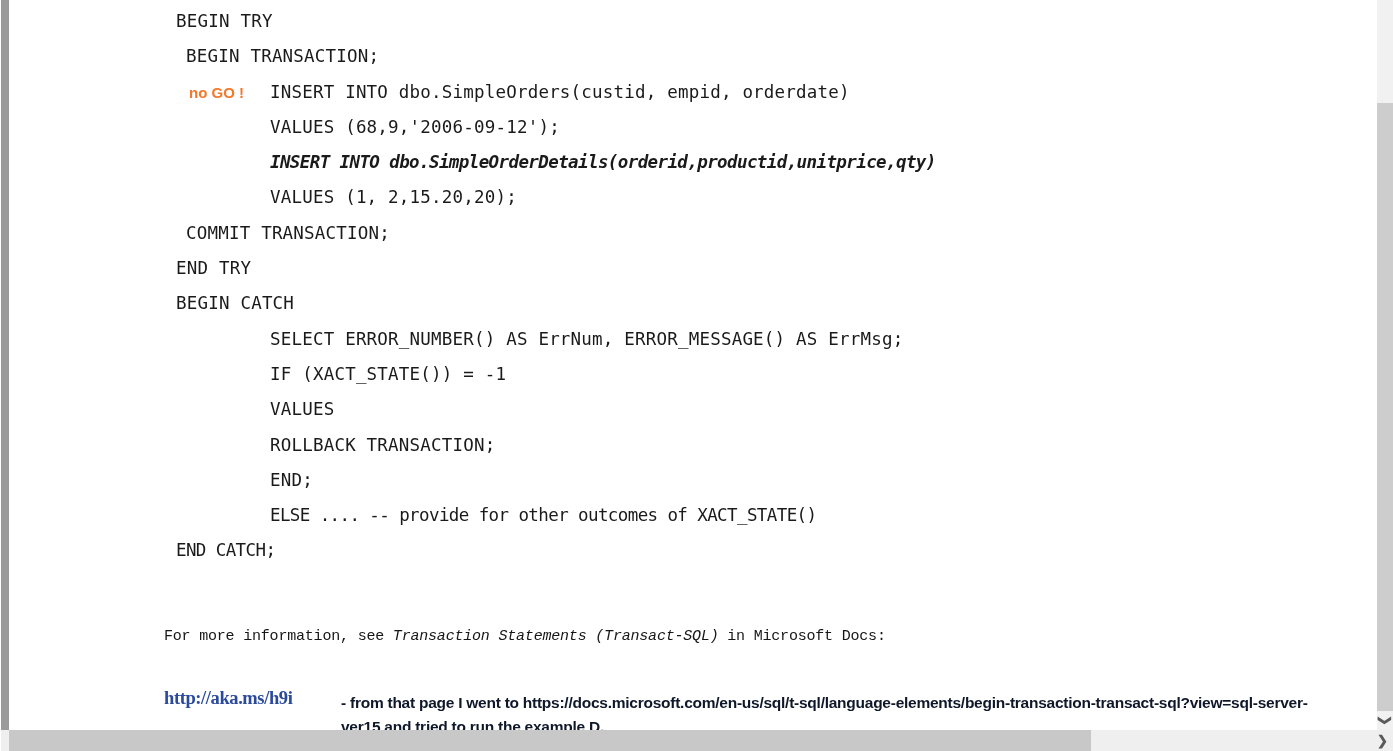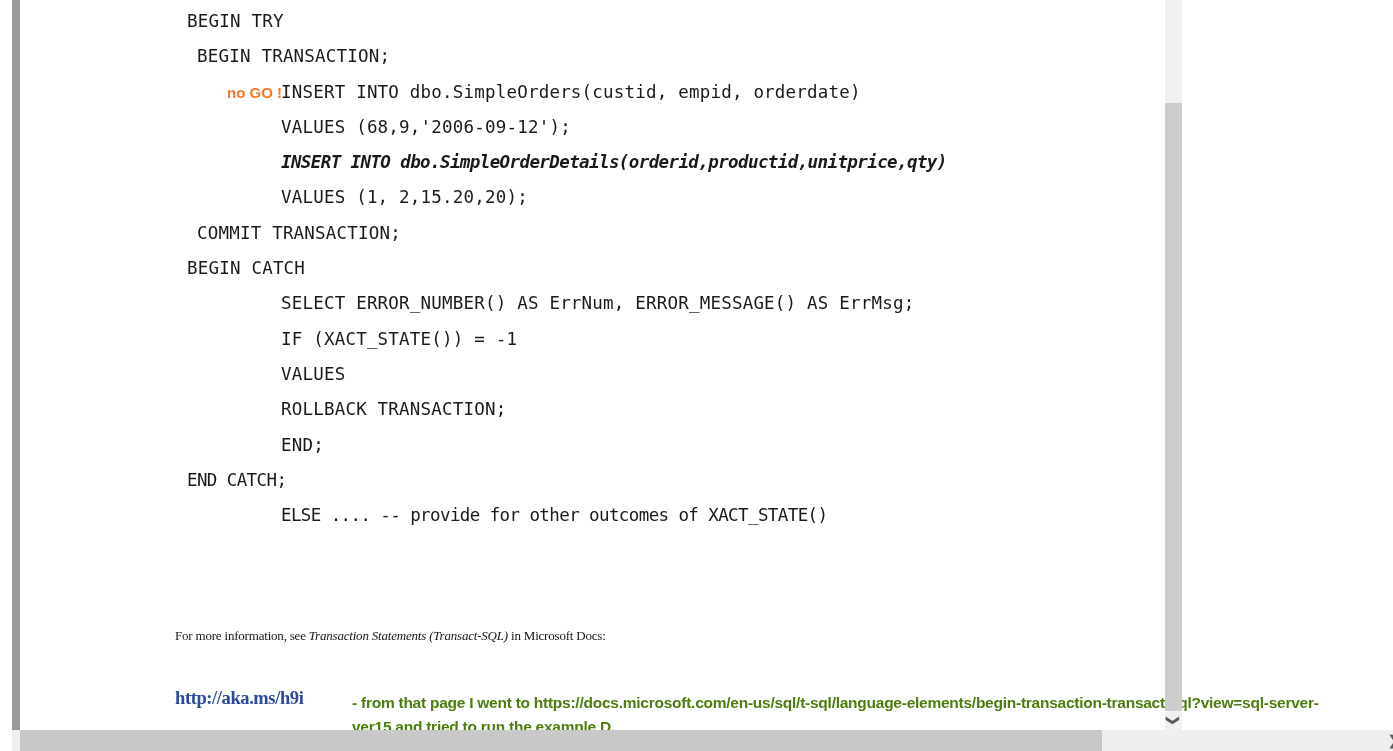--- a/index.html
+++ b/index.html
@@ -11,22 +11,22 @@
     width: 1393px;
     height: 751px;
     overflow: hidden;
     font-family: "Liberation Sans", sans-serif;
     position: relative;
   }
 
   
   #window {
     position: absolute;
-    left: 12px; top: 0;
-    width: 1170px;
+    left: 1px; top: 0;
+    width: 1393px;
     height: 751px;
     background: #ffffff;
   }
 
   
   #left-gutter {
     position: absolute;
     left: 0; top: 0;
     width: 8px;
     height: 730px;
@@ -83,22 +83,22 @@
     letter-spacing: 0px;
     line-height: 35.3px;
   }
   .rel { position: relative; }
 
   
   #more-info {
     position: absolute;
     left: 154px;
     top: 628px;
-    font-family: Liberation Serif, serif;
-    font-size: 13px;
+    font-family: Liberation Mono, monospace;
+    font-size: 15px;
     color: #161616;
     white-space: nowrap;
     letter-spacing: -0.2px;
   }
   #more-info .ital { font-style: italic; }
 
   
   #link-row {
     position: absolute;
     left: 154px;
@@ -195,42 +195,43 @@
 
 <div id="window">
 
   <div id="left-gutter"></div>
 
   <div id="page">
 
     <div id="code-block">
         <div class="code-line indent-0">BEGIN TRY</div>
         <div class="code-line indent-1">BEGIN TRANSACTION;</div>
-        <div class="code-line indent-3 rel"><span class="no-go" style="color: rgb(244, 119, 42); margin-left: 27px;">no GO !</span><span>INSERT INTO dbo.SimpleOrders(custid, empid, orderdate)</span></div>
+        <div class="code-line indent-3 rel"><span class="no-go" style="color: rgb(244, 119, 42);">no GO !</span><span>INSERT INTO dbo.SimpleOrders(custid, empid, orderdate)</span></div>
         <div class="code-line indent-3">VALUES (68,9,'2006-09-12');</div>
         <div class="code-line indent-3 bold narrow">INSERT INTO dbo.SimpleOrderDetails(orderid,productid,unitprice,qty)</div>
         <div class="code-line indent-3">VALUES (1, 2,15.20,20);</div>
         <div class="code-line indent-1">COMMIT TRANSACTION;</div>
+        <div class="code-line indent-0">END TRY</div>
         <div class="code-line indent-0">BEGIN CATCH</div>
         <div class="code-line indent-3">SELECT ERROR_NUMBER() AS ErrNum, ERROR_MESSAGE() AS ErrMsg;</div>
         <div class="code-line indent-3">IF (XACT_STATE()) = -1</div>
         <div class="code-line indent-3">VALUES</div>
         <div class="code-line indent-3">ROLLBACK TRANSACTION;</div>
         <div class="code-line indent-3">END;</div>
+        <div class="code-line indent-3 narrow">ELSE .... -- provide for other outcomes of XACT_STATE()</div>
         <div class="code-line indent-0 narrow">END CATCH;</div>
-        <div class="code-line indent-3 narrow">ELSE .... -- provide for other outcomes of XACT_STATE()</div>
       </div>
 
     <div id="more-info">
       <span>For more information, see </span><span class="ital">Transaction Statements (Transact-SQL)</span><span> in Microsoft Docs:</span>
     </div>
 
     <div id="link-row">
       <a id="aka-link" href="#" style="color: rgb(43, 74, 155);">http://aka.ms/h9i</a>
-      <div id="from-note" style="color: #4d7c0f;">- from  that page I went to https://docs.microsoft.com/en-us/sql/t-sql/language-elements/begin-transaction-transact-sql?view=sql-server-ver15 and tried to run the example D.</div>
+      <div id="from-note" style="color: #0f172a;">- from  that page I went to https://docs.microsoft.com/en-us/sql/t-sql/language-elements/begin-transaction-transact-sql?view=sql-server-ver15 and tried to run the example D.</div>
     </div>
 
   </div>
 
   <div id="vscroll">
     <div id="vthumb"></div>
     <div id="vscroll-down">
       <span class="chev" style="transform:rotate(90deg);display:inline-block;">❯</span>
     </div>
   </div>

